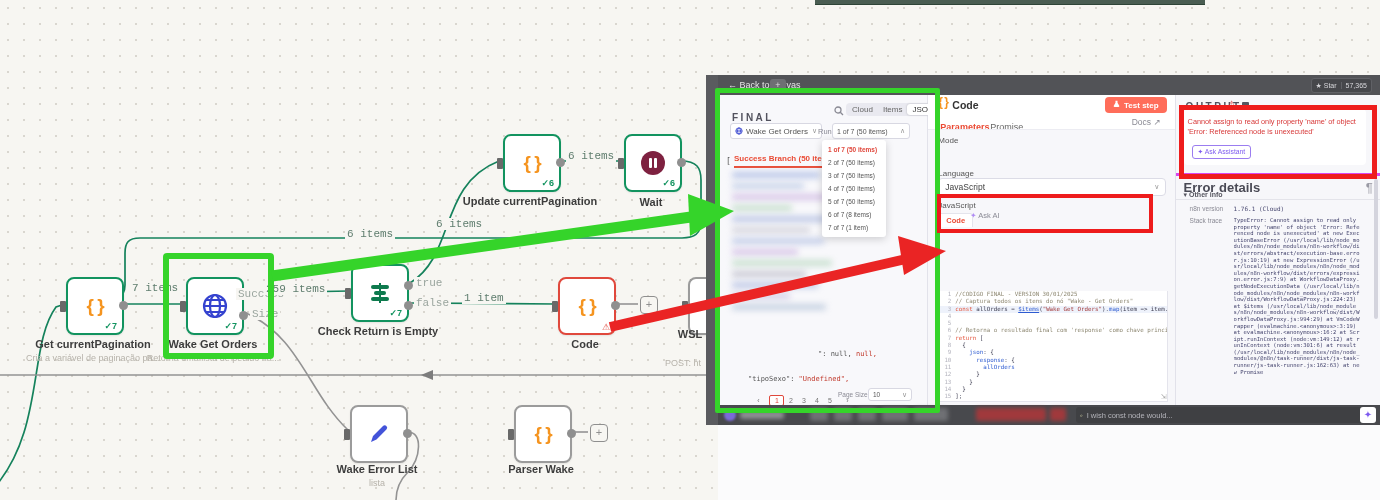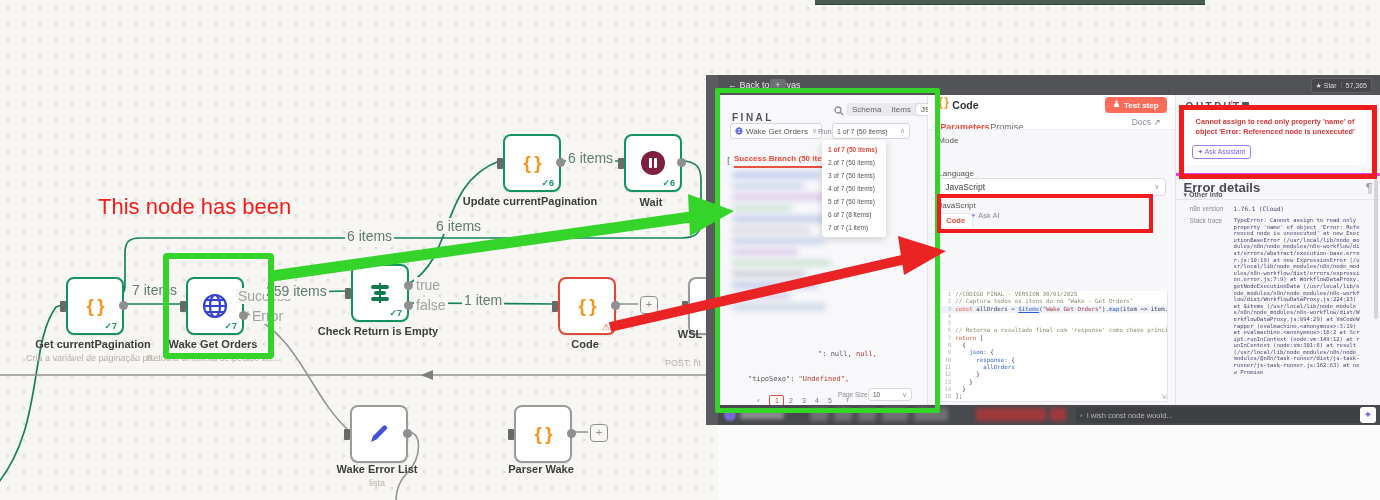--- a/index.html
+++ b/index.html
@@ -13,21 +13,21 @@
   .node{position:absolute;width:54px;height:54px;background:#fff;border:2px solid #12935f;
         border-radius:8px;box-shadow:0 1px 2px rgba(0,0,0,.08);display:flex;align-items:center;justify-content:center;}
   .node.gray{border-color:#9b9b9b;}
   .node.err{border-color:#e0483c;}
   .node-title{position:absolute;font-size:11px;font-weight:bold;color:#3d3d3d;text-align:center;width:150px;}
   .node-sub{position:absolute;font-size:9px;color:#b6b2aa;text-align:center;width:170px;}
   .badge{position:absolute;right:5px;bottom:2px;font-size:9px;font-weight:bold;color:#12935f;}
   .warnbadge{position:absolute;right:4px;bottom:1px;font-size:9px;color:#e0483c;}
   .in-handle{position:absolute;left:-8px;top:22px;width:6px;height:11px;background:#696969;border-radius:1px;}
   .out-dot{position:absolute;width:9px;height:9px;border-radius:50%;background:#8f8f8f;right:-6px;}
-  .edge-label{position:absolute;font-size:14px;color:#5f7d6e;background:#f7f6f2;padding:0 2px;}
+  .edge-label{position:absolute;font-size:11px;color:#5f7d6e;background:#f7f6f2;padding:0 2px;font-family:Liberation Mono, monospace;}
   .edge-label.gray{color:#9aa59e;}
   .plusbox{position:absolute;width:16px;height:16px;border:1.5px solid #8f8f8f;border-radius:4px;
            color:#8f8f8f;font-size:11px;line-height:14px;text-align:center;background:#f7f6f2;}
   .brace{font-weight:bold;font-size:19px;color:#f5941f;letter-spacing:-1px;}
   
   .callout{position:absolute;left:98px;top:190px;font-size:22px;color:#f31b1b;line-height:33px;z-index:60;}
   .green-rect{position:absolute;border:6px solid #35d42a;border-radius:4px;z-index:55;pointer-events:none;}
   .red-rect{position:absolute;border:4px solid #ee1c1c;z-index:62;pointer-events:none;}
   #annot-svg{left:0;top:0;z-index:61;pointer-events:none;}
   
@@ -68,21 +68,21 @@
   .cl.hl{background:#eef2fb;}
   .cm{color:#8e8872;} .kw{color:#e4533a;} .lk{color:#2d5bd1;text-decoration:underline;}
   .st{color:#a13636;} .fn{color:#2d5bd1;} .pl{color:#3b3b4f;}
   .codetab{font-size:7.5px;padding:2px 7px;border:1px solid #e4e4ec;border-bottom:none;border-radius:3px 3px 0 0;background:#fff;}
   #hintbox{position:absolute;left:10px;top:312px;width:228px;background:#fdf4e1;border:1px solid #eedfb8;
            border-radius:3px;font-size:6.3px;color:#6a6456;padding:3px 5px;line-height:8px;}
   .hintlink{color:#d97706;font-weight:bold;}
   
   #output-panel{position:relative;width:205px;height:310px;background:#f7f7fa;border-left:1px solid #e2e2ea;}
   #error-card{position:absolute;left:8px;top:14px;width:182px;height:56px;background:#fff;border-radius:4px;}
-  .errmsg{font-size:7.3px;font-weight:bold;color:#d73838;line-height:9.5px;padding:8px 8px 0 12px;}
+  .errmsg{font-size:7.3px;font-weight:normal;color:#d73838;line-height:9.5px;padding:8px 8px 0 4px;}
   #ask-btn{position:absolute;left:8px;top:36px;border:1px solid #9b7df0;border-radius:3px;background:#fff;
            color:#7e5bef;font-size:6.8px;padding:2px 5px;}
   .sectionrow{font-size:13px;font-weight:bold;color:#4a4a55;border-top:3px solid #d946ef;border-bottom:1px solid #e4e4ea;
               padding:4px 8px;display:flex;background:#f7f7fa;}
   .kv-label{font-size:6.5px;color:#8a8a94;}
   .kv-val{font-size:6px;color:#45456e;}
   #stack-text{font-size:5.5px;line-height:6.6px;color:#45456e;white-space:pre-wrap;word-break:break-all;}
   
   #feedback{position:absolute;left:358px;top:2px;width:286px;height:16px;background:#3f4043;border-radius:3px;
             display:flex;align-items:center;color:#b4b4ba;font-size:7.5px;padding:0 4px;}
@@ -135,21 +135,21 @@
           <circle cx="14" cy="14" r="11"></circle>
             <ellipse cx="14" cy="14" rx="5" ry="11"></ellipse>
           <path d="M3 14 h22 M4.5 8 h19 M4.5 20 h19"></path>
         </g>
       </svg>
       <span class="out-dot" style="top:12px"></span>
       <span class="out-dot" style="top:32px"></span>
       <span class="badge">✓<span>7</span></span>
     </div>
     <div class="edge-label gray" style="left:236px;top:288px">Success</div>
-    <div class="edge-label gray" style="left:250px;top:308px">Error</div>
+    <div class="edge-label gray" style="left:250px;top:308px">Size</div>
     <div class="node-title" style="left:138px;top:338px">Wake Get Orders</div>
     <div class="node-sub" style="left:128px;top:353px">Retorna uma lista de pedido na...</div>
 
     <div class="node" style="left:351px;top:264px">
       <span class="in-handle"></span>
       <svg class="icon-svg" width="24" height="24" viewBox="0 0 24 24">
         <g fill="#0e7a4e">
           <rect x="3" y="4" width="18" height="4" rx="2"></rect>
           <rect x="6" y="10" width="12" height="4" rx="2"></rect>
           <rect x="3" y="16" width="18" height="4" rx="2"></rect>
@@ -245,21 +245,21 @@
 
     <div id="input-panel">
       <div class="abs" style="left:14px;top:12px">
         <span class="panel-title">FINAL</span>
       </div>
       <svg class="abs" style="left:116px;top:11px" width="10" height="10" viewBox="0 0 10 10">
         <circle cx="4" cy="4" r="3" fill="none" stroke="#8a8a94" stroke-width="1.3"></circle>
         <line x1="6.3" y1="6.3" x2="9" y2="9" stroke="#8a8a94" stroke-width="1.3"></line>
       </svg>
       <div class="seg abs" style="left:128px;top:8px">
-        <span>Schema</span>
+        <span>Cloud</span>
         <span>Items</span>
         <span class="active">JSON</span>
       </div>
 
       <div class="selbox abs" style="left:12px;top:28px;width:82px">
         <svg width="8" height="8" viewBox="0 0 28 28" style="margin-right:3px">
           <g fill="none" stroke="#3543cf" stroke-width="3">
               <circle cx="14" cy="14" r="11"></circle>
               <ellipse cx="14" cy="14" rx="5" ry="11"></ellipse>
               <path d="M3 14 h22"></path>
@@ -416,21 +416,20 @@
     <span class="fblur" style="left:258px;width:70px;background:#a0393c"></span>
     <span class="fblur" style="left:332px;width:16px;background:#a0393c"></span>
     <div id="feedback">
       <span style="margin-right:4px;color:#d8d8a8">◦</span>
       <span>I wish const node would...</span>
     </div>
     <div id="sparkle-btn">✦</div>
   </div>
 
   <div class="callout">
-    <div>This node has been</div>
   </div>
   <div class="green-rect" style="left:163px;top:253px;width:99px;height:94px"></div>
   <div class="green-rect" style="left:715px;top:88px;width:215px;height:315px;border-width:5px;border-radius:2px"></div>
   <div class="red-rect" style="left:937px;top:194px;width:208px;height:31px"></div>
   <div class="red-rect" style="left:1179px;top:105px;width:188px;height:64px;border-width:5px"></div>
   <svg id="annot-svg" class="abs" width="1380" height="500">
     <line x1="272" y1="276" x2="698" y2="216" stroke="#35d42a" stroke-width="11"></line>
     <polygon points="688,194 734,211 690,236" fill="#35d42a"></polygon>
     <line x1="610" y1="327" x2="906" y2="259" stroke="#ea2424" stroke-width="10"></line>
     <polygon points="898,236 946,251 904,275" fill="#ea2424"></polygon>

